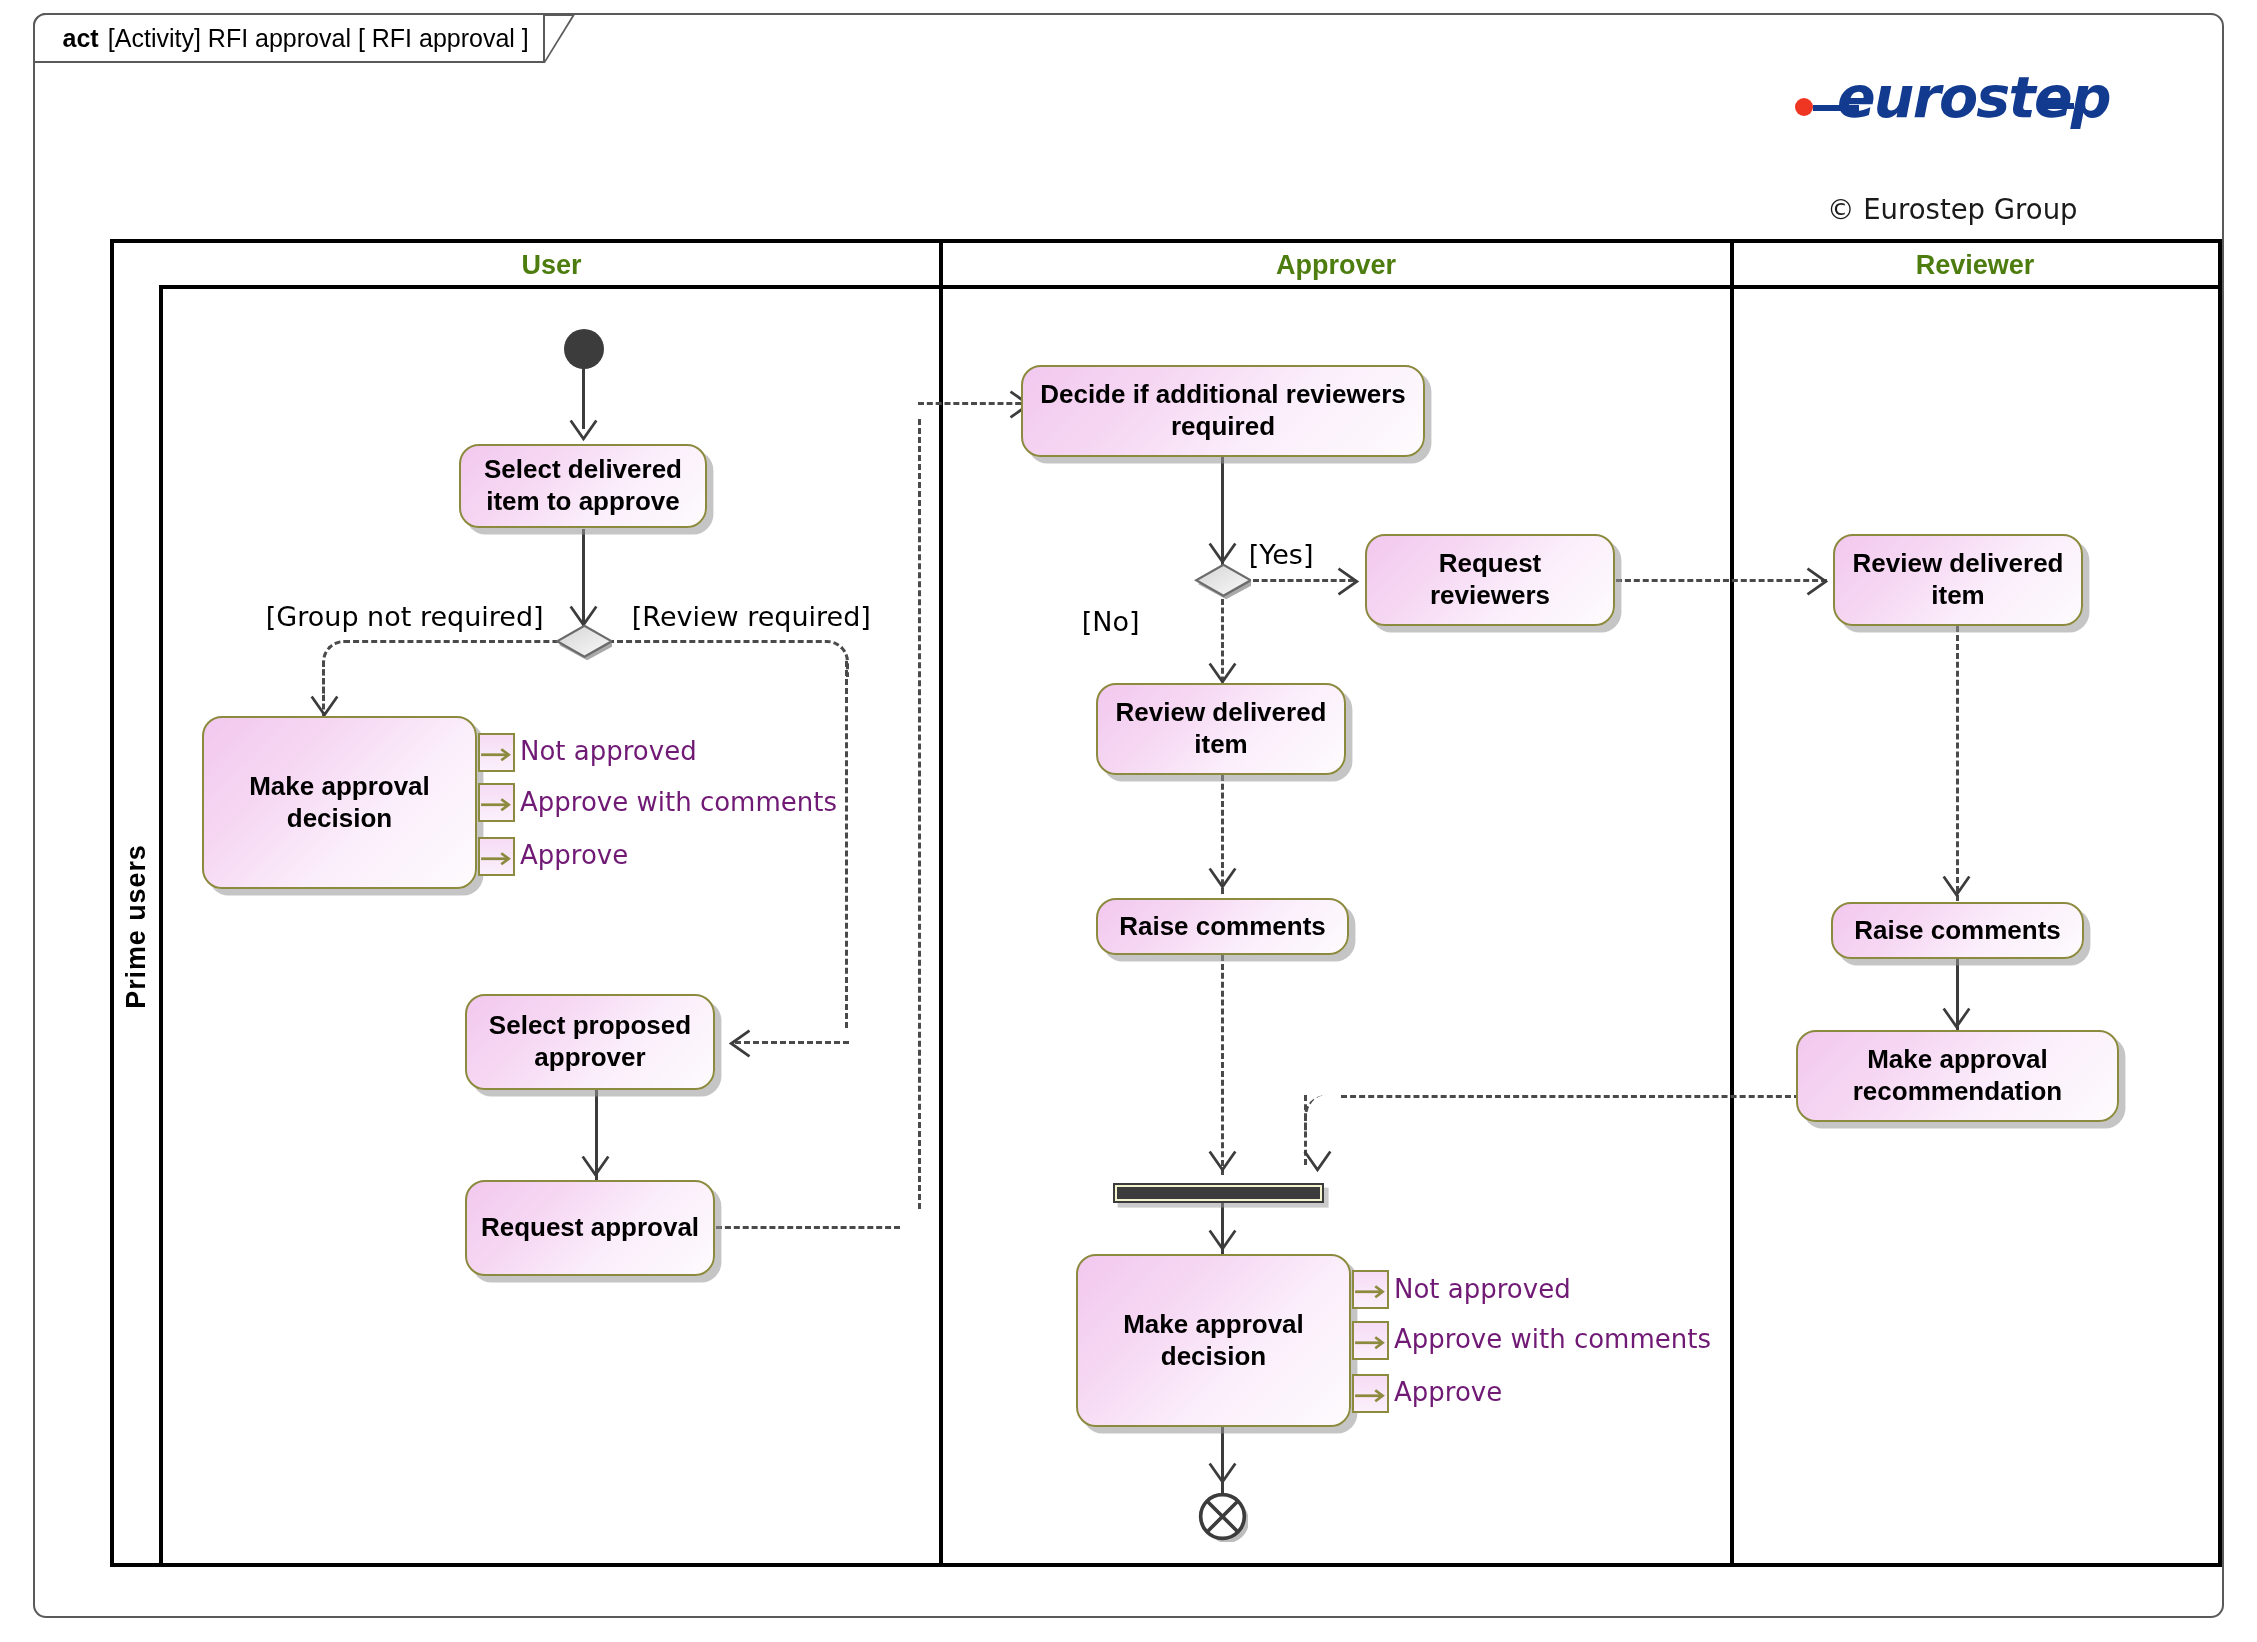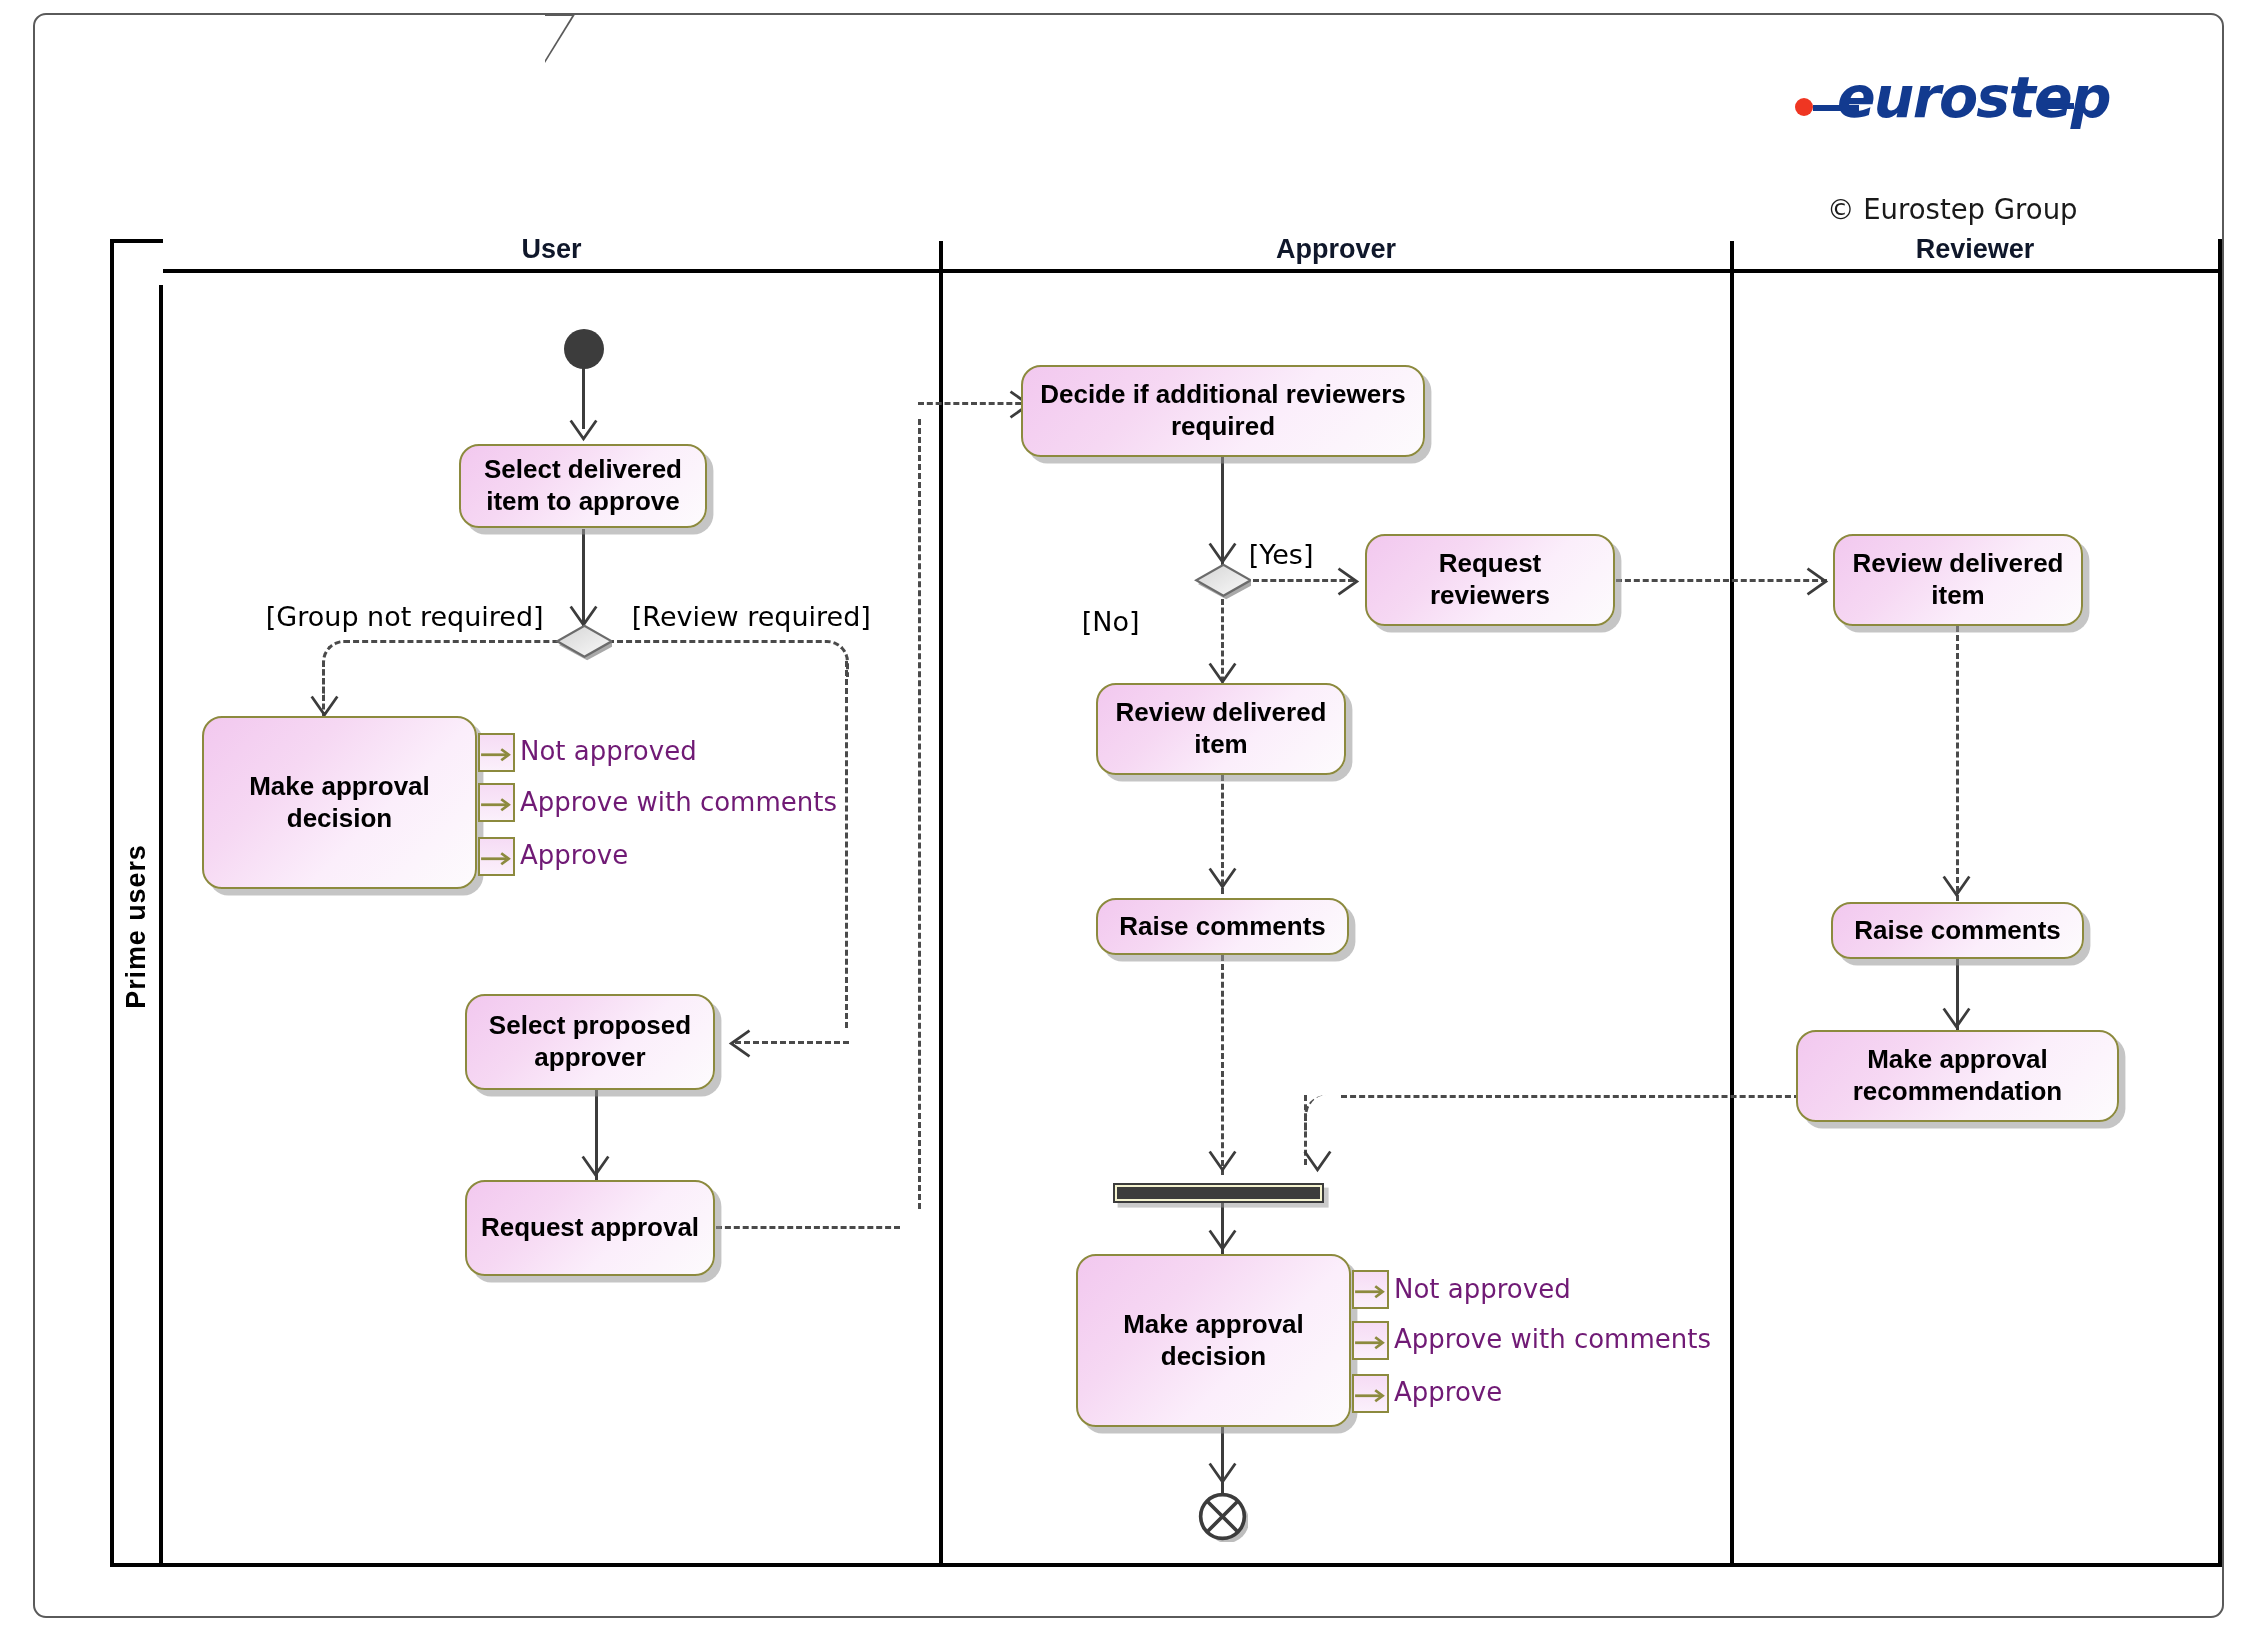--- a/index.html
+++ b/index.html
@@ -55,23 +55,23 @@
     border:4.6px solid #000;border-top:none;box-sizing:border-box;background:#fff;
   }
   .vlane-label{
     position:absolute;left:110px;top:285px;width:53px;height:1282px;
     display:flex;align-items:center;justify-content:center;
     font-size:27px;font-weight:bold;color:#000;
   }
   .vlane-label span{transform:rotate(-90deg);white-space:nowrap;letter-spacing:0.9px;}
 
   .lane-head{
-    position:absolute;top:229px;height:44px;
+    position:absolute;top:245px;height:44px;
     display:flex;align-items:center;justify-content:center;
-    font-size:27px;font-weight:bold;color:#0f172a;background:#fff;
+    font-size:27px;font-weight:bold;color:#4d7c0f;background:#fff;
     border-bottom:4.6px solid #000;box-sizing:border-box;
   }
   .lane-div{position:absolute;top:241px;width:3.7px;background:#000;height:1324px;}
 
   
   .act{
     position:absolute;box-sizing:border-box;
     border:2.8px solid #8c8a3e;border-radius:20px;
     background:linear-gradient(135deg,#f2c8ef 0%, #f6d8f3 32%, #fbeefb 62%, #fdfbfd 100%);
     box-shadow:6.4px 6.4px 0 0 rgba(150,150,150,.55);
@@ -128,20 +128,24 @@
   }
 </style>
 </head>
 <body>
 
 <div id="root">
 
   <div class="frame"></div>
   <div class="tab-corner" style="left:545px;"></div>
   <div class="tab-corner-inner" style="left:545px;"></div>
+  <div class="frame-tab" style="width:512px;">
+    <span class="kw">act</span>
+    <span>[Activity] RFI approval [ RFI approval ]</span>
+  </div>
 
   <div class="logo">
     <div class="logo-dot"></div>
     <div class="logo-bar-l"></div>
     <div class="logo-bar-r"></div>
     <div class="logo-text">eurostep</div>
   </div>
   <div class="copyright">© Eurostep Group</div>
 
   <div class="partition-outer"></div>

